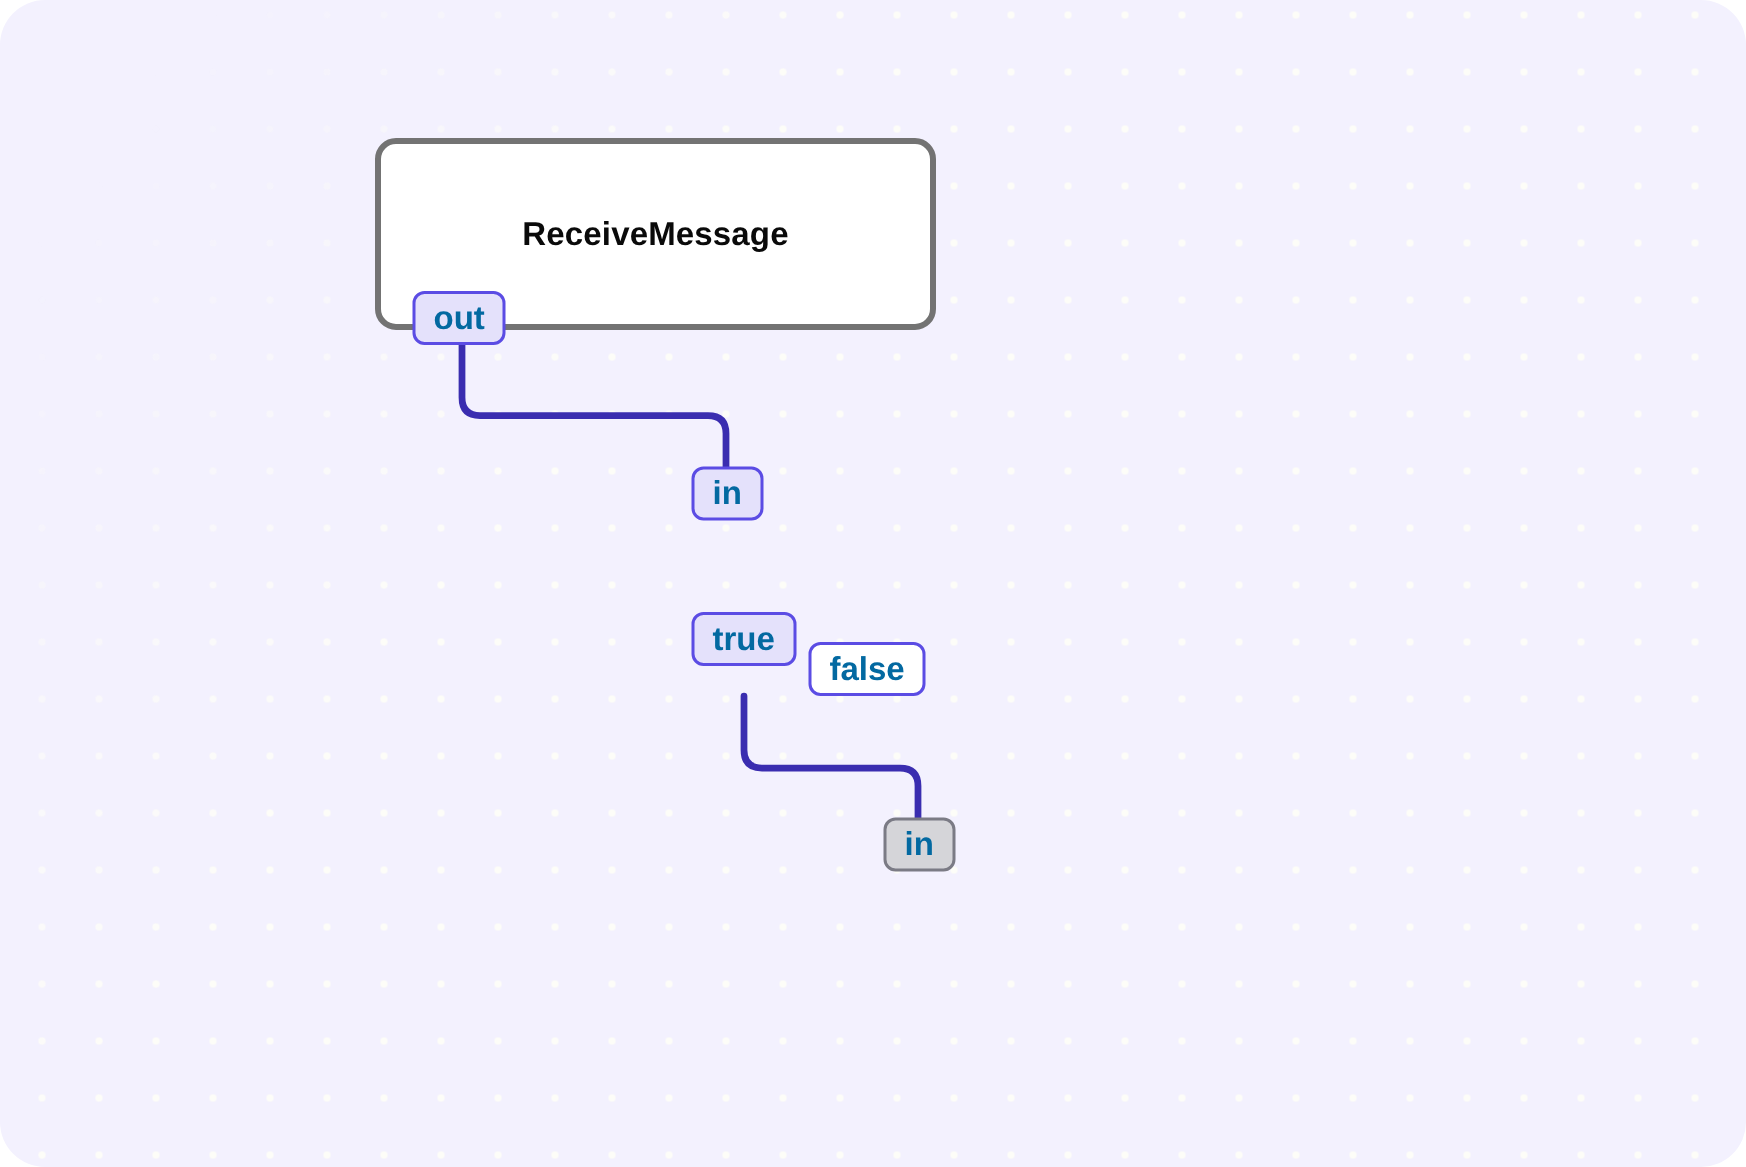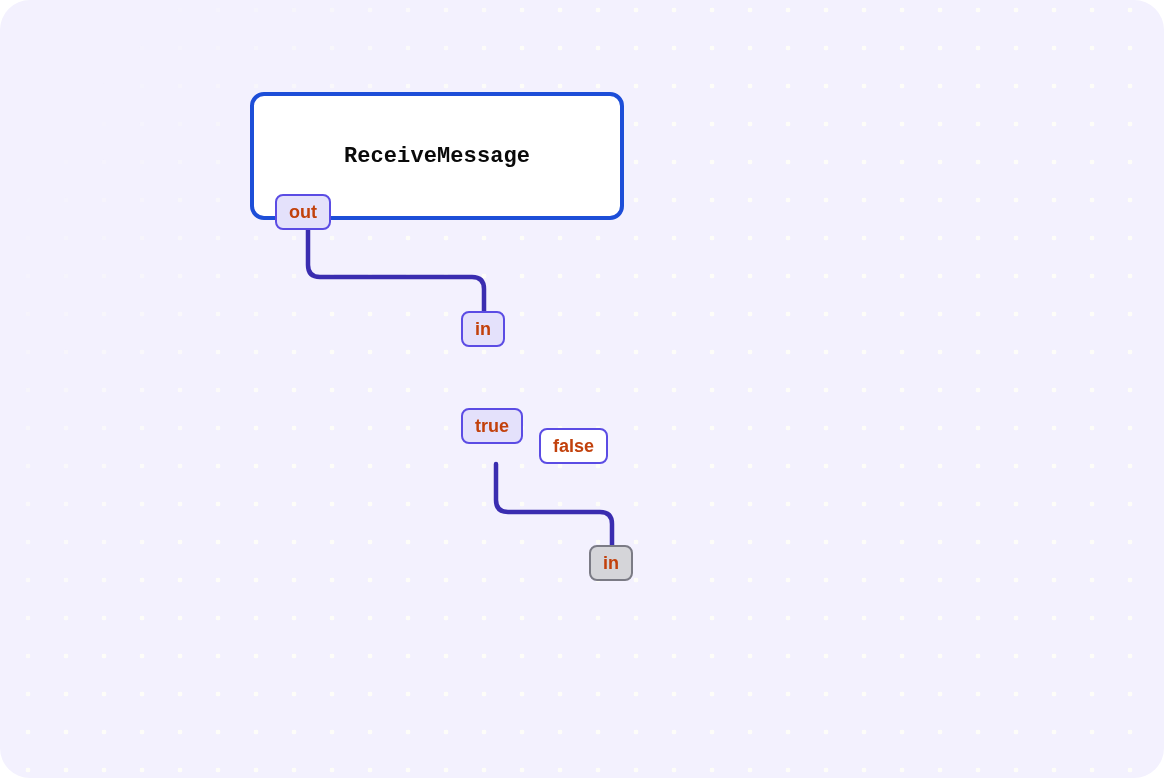--- a/index.html
+++ b/index.html
@@ -43,25 +43,24 @@
     width: 1164px;
     height: 778px;
     pointer-events: none;
   }
 
   
   .node {
     position: absolute;
     box-sizing: border-box;
     background: #ffffff;
-    border: 4px solid #1d4ed8;
+    border: 4px solid #737373;
     display: flex;
     align-items: center;
     justify-content: center;
-    font-family: Liberation Mono, monospace;
   }
   .node-rect { border-radius: 14px; }
   .node-pill { border-radius: 999px; }
 
   .node-title {
     font-size: 22px;
     font-weight: bold;
     color: #0a0a0a;
     letter-spacing: 0.1px;
     white-space: nowrap;
@@ -88,23 +87,23 @@
     border-radius: 8px;
     border: 2.5px solid #5b4ce4;
     background: #e4e1fb;
     display: flex;
     align-items: center;
     justify-content: center;
     padding: 0 12px;
     z-index: 5;
   }
   .port-label {
-    font-size: 18px;
+    font-size: 22px;
     font-weight: bold;
-    color: #c2410c;
+    color: #0369a1;
     white-space: nowrap;
     line-height: 1;
   }
   .port-white { background: #ffffff; justify-content: center; }
   .port-gray {
     background: #d5d5d9;
     border-color: #7b7b85;
   }
 
   #port-receive-out { left: 275px; top: 194px; }

